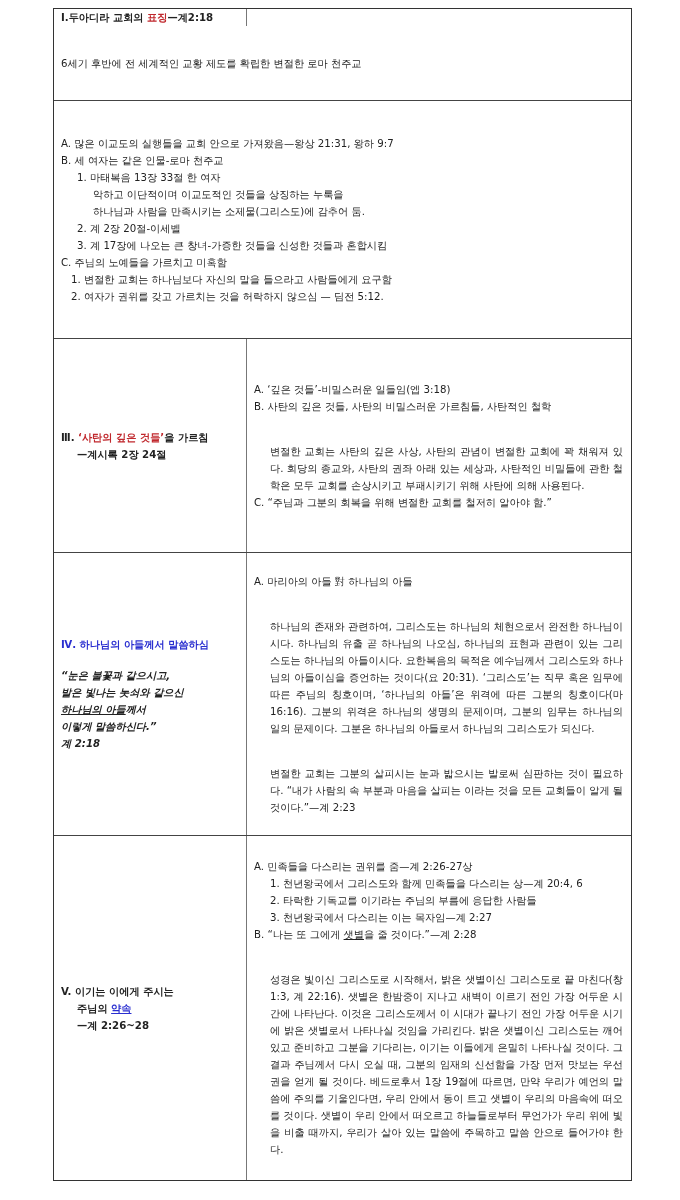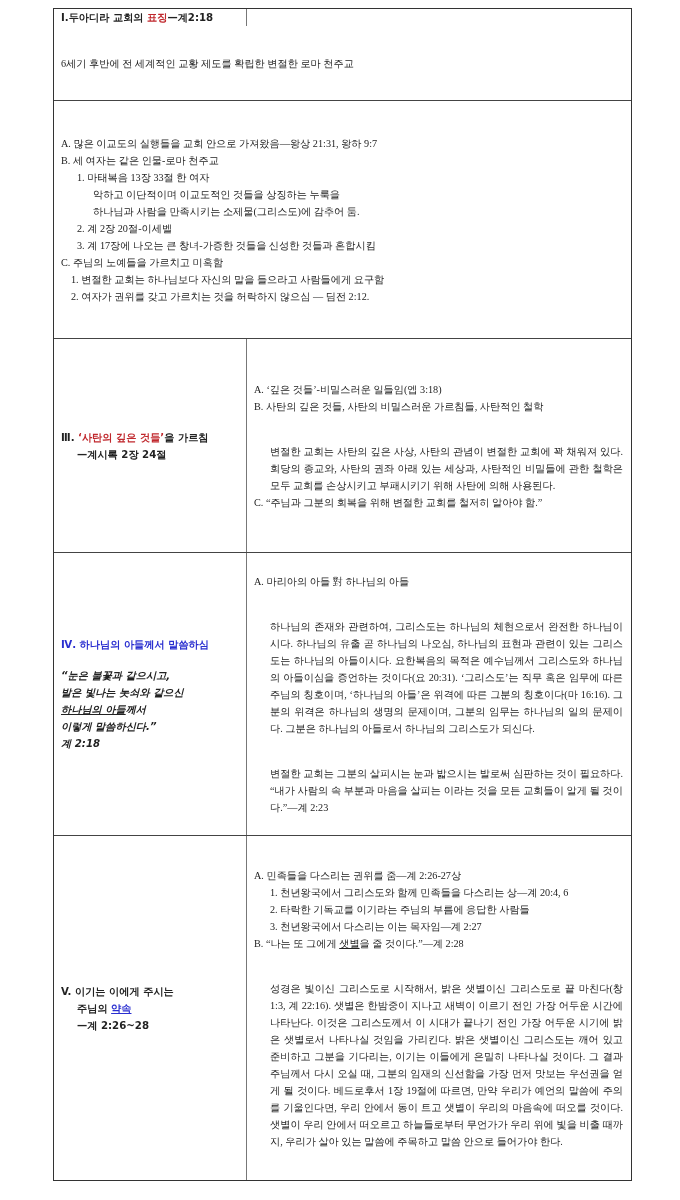--- a/index.html
+++ b/index.html
@@ -15,21 +15,21 @@
     .row { display: flex; border-bottom: 1.5px solid #444444; box-sizing: border-box; }
     .row:last-child { border-bottom: none; }
     .cell-left {
       width: 193px; flex: none; border-right: 1px solid #777777;
       display: flex; align-items: center; box-sizing: border-box;
       padding: 0 6px 0 7px; font-size: 10.2px; line-height: 17px; font-weight: bold;
       color: #222222;
     }
     .cell-right {
       flex: 1; display: flex; align-items: center; box-sizing: border-box;
-      padding: 0 8px 0 7px; font-size: 10.2px; line-height: 17px; color: #222222; font-family: Liberation Serif, serif;
+      padding: 0 8px 0 7px; font-size: 10.2px; line-height: 17px; color: #222222;
     }
     .r1 { height: 92px; flex-direction: column; }
     .r2 { height: 238px; }
     .r3 { height: 214px; }
     .r4 { height: 283px; }
     .r5 { height: 344px; }
     .red { color: #c0282d; }
     .blue { color: #2a2fd0; }
     .ul { text-decoration: underline; }
     .indent1 { padding-left: 16px; }
@@ -61,21 +61,21 @@
       <span class="left-block">
         <span class="line">A. 많은 이교도의 실행들을 교회 안으로 가져왔음—왕상 21:31, 왕하 9:7</span>
         <span class="line">B. 세 여자는 같은 인물-로마 천주교</span>
         <span class="line indent1">1. 마태복음 13장 33절 한 여자</span>
         <span class="line indent2">악하고 이단적이며 이교도적인 것들을 상징하는 누룩을</span>
         <span class="line indent2">하나님과 사람을 만족시키는 소제물(그리스도)에 감추어 둠.</span>
         <span class="line indent1">2. 계 2장 20절-이세벨</span>
         <span class="line indent1">3. 계 17장에 나오는 큰 창녀-가증한 것들을 신성한 것들과 혼합시킴</span>
         <span class="line">C. 주님의 노예들을 가르치고 미혹함</span>
         <span class="line" style="padding-left:10px">1. 변절한 교회는 하나님보다 자신의 말을 들으라고 사람들에게 요구함</span>
-        <span class="line" style="padding-left:10px">2. 여자가 권위를 갖고 가르치는 것을 허락하지 않으심 — 딤전 2:12.</span>
+        <span class="line" style="padding-left:10px">2. 여자가 권위를 갖고 가르치는 것을 허락하지 않으심 — 딤전 5:12.</span>
       </span>
     </div>
   </div>
 
   <div class="row r3">
     <div class="cell-left">
       <span class="left-block">
         <span class="line"><span>Ⅲ. </span><span class="red">‘사탄의 깊은 것들’</span><span>을 가르침</span></span>
         <span class="line indent1">—계시록 2장 24절</span>
       </span>

